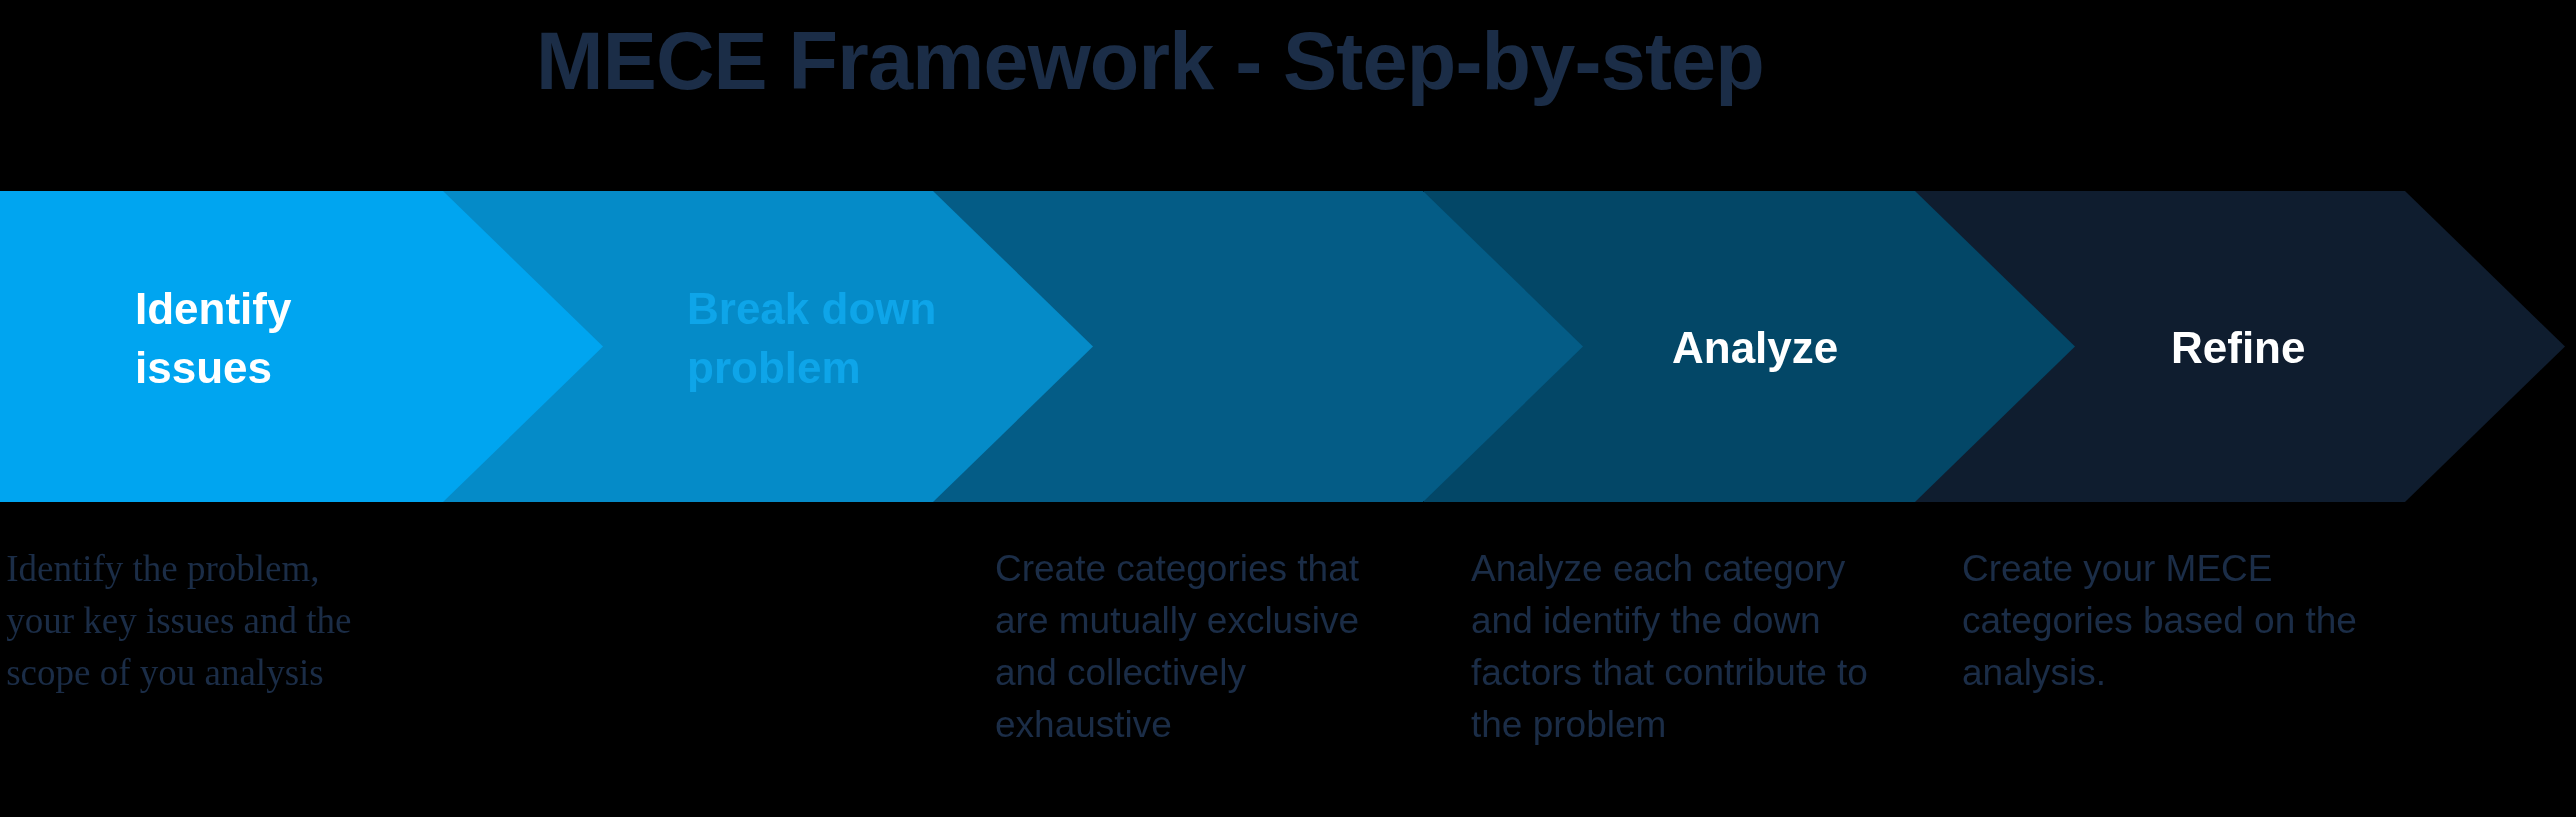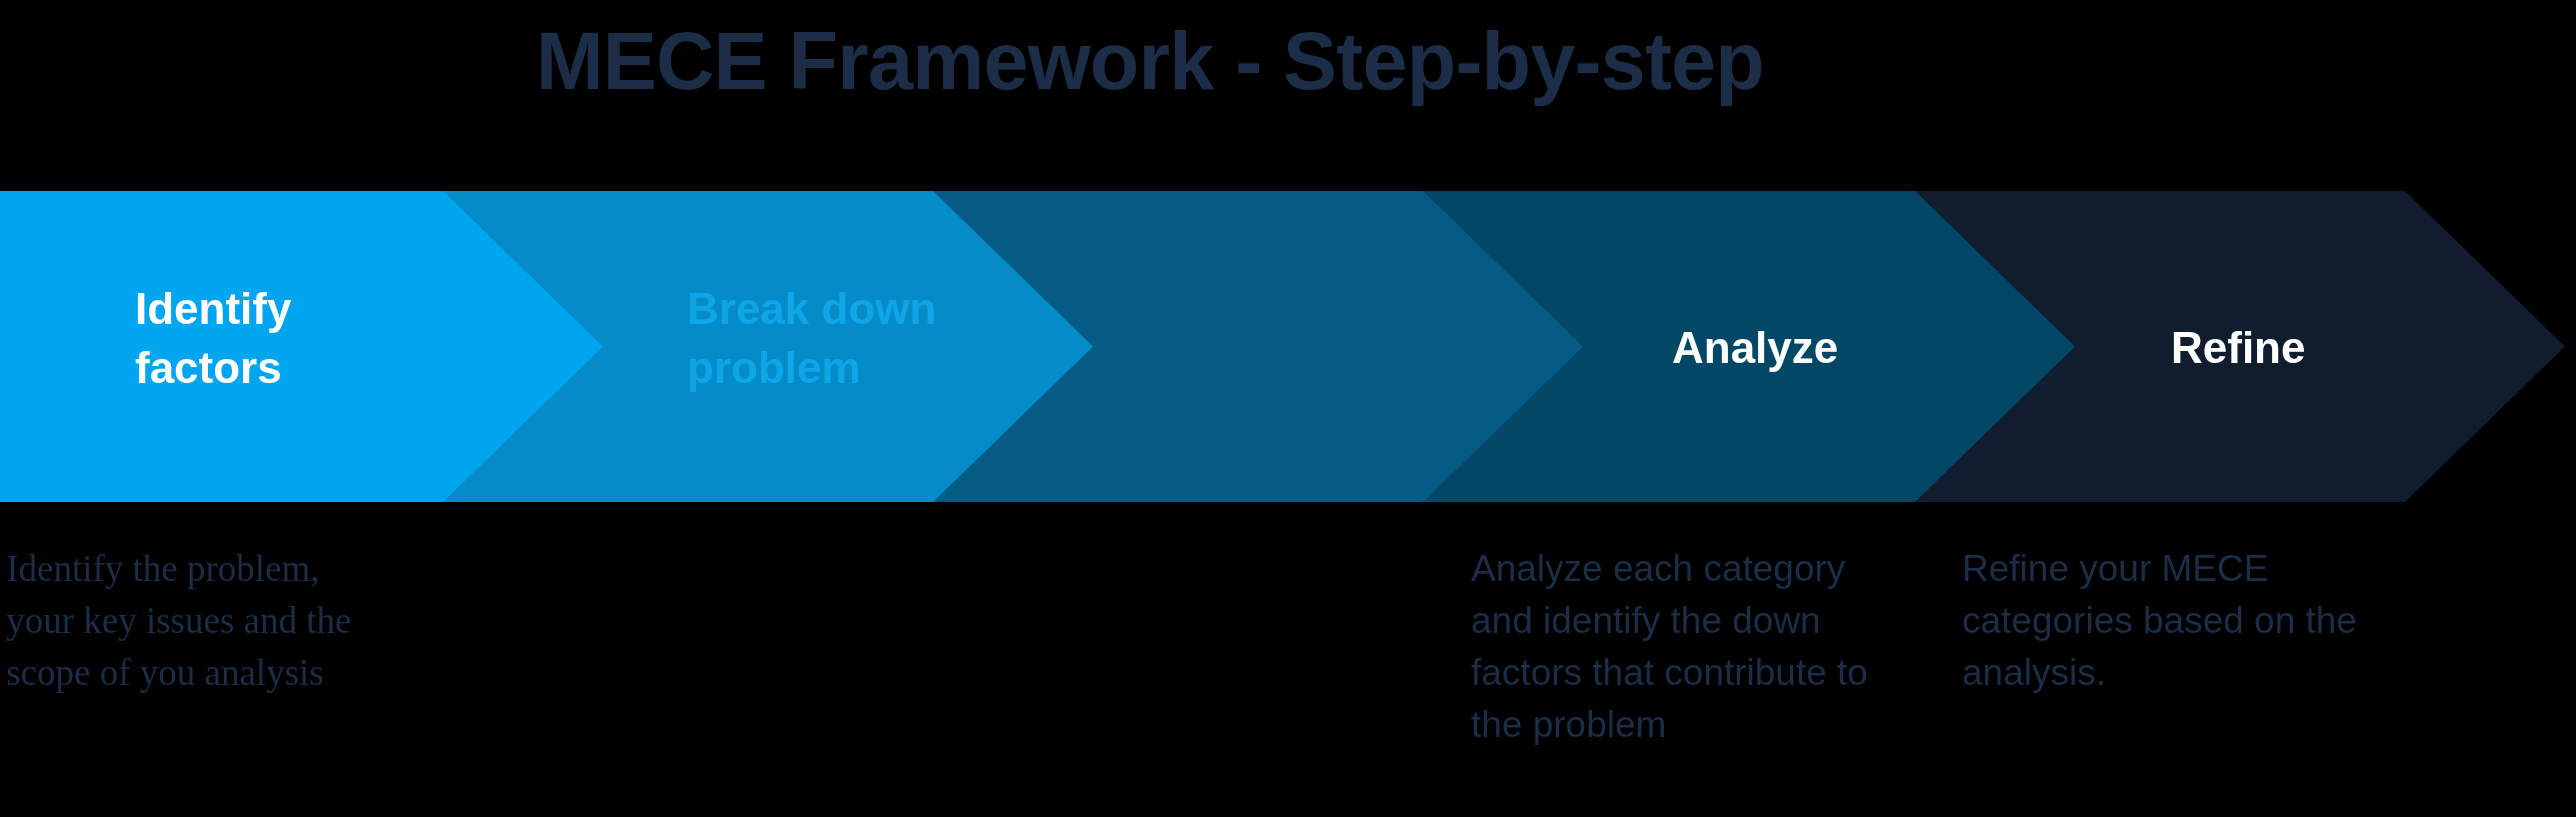--- a/index.html
+++ b/index.html
@@ -57,32 +57,36 @@
   <h1 class="title" style="color: rgb(27, 45, 71);">MECE Framework - Step-by-step</h1>
 
   <div class="band">
     <div class="chev s1" style="background: rgb(0, 165, 240);"></div>
     <div class="chev s2" style="background: rgb(5, 139, 200);"></div>
     <div class="chev s3" style="background: rgb(4, 92, 134);"></div>
     <div class="chev s4" style="background: rgb(3, 71, 103);"></div>
     <div class="chev s5" style="background: rgb(15, 29, 47);"></div>
 
     <div class="label l1" style="color: rgb(255, 255, 255);">Identify
-factors</div>
+issues</div>
     <div class="label l2" style="color: #0ea5e9;">Break down
 problem</div>
     <div class="label l4" style="color: rgb(255, 255, 255);">Analyze</div>
     <div class="label l5" style="color: rgb(255, 255, 255); text-align: right;">Refine</div>
   </div>
 
   <div class="desc d1" style="color: rgb(27, 45, 71);">Identify the problem,
 your key issues and the
 scope of you analysis</div>
+  <div class="desc d3" style="color: rgb(27, 45, 71);">Create categories that
+are mutually exclusive
+and collectively
+exhaustive</div>
   <div class="desc d4" style="color: rgb(27, 45, 71);">Analyze each category
 and identify the down
 factors that contribute to
 the problem</div>
-  <div class="desc d5" style="color: rgb(27, 45, 71);">Refine your MECE
+  <div class="desc d5" style="color: rgb(27, 45, 71);">Create your MECE
 categories based on the
 analysis.</div>
 
 </div>
 
 
 </body></html>

